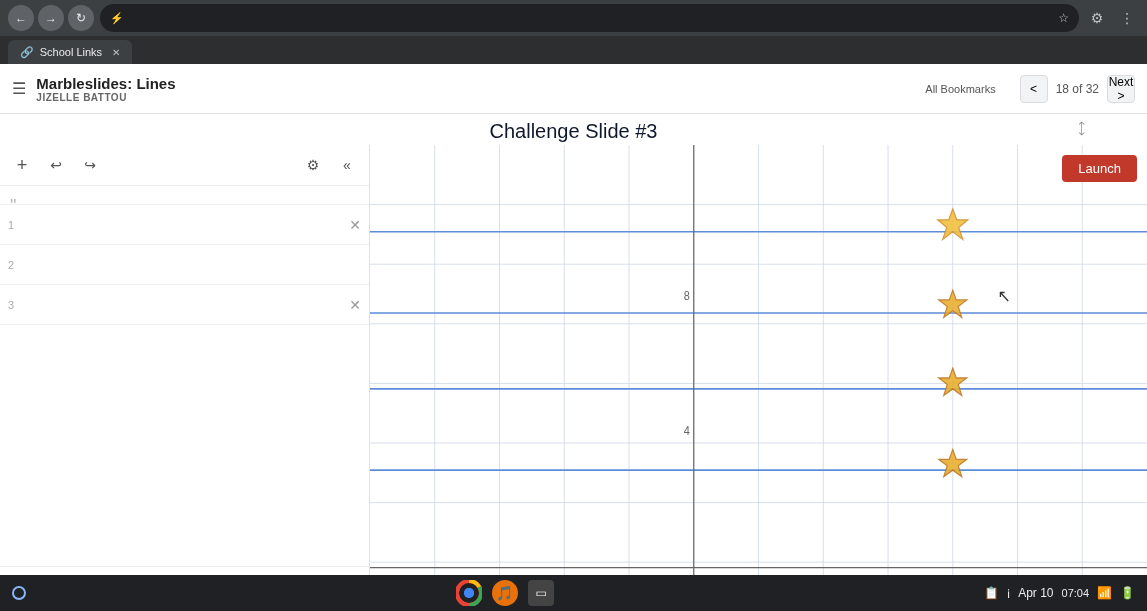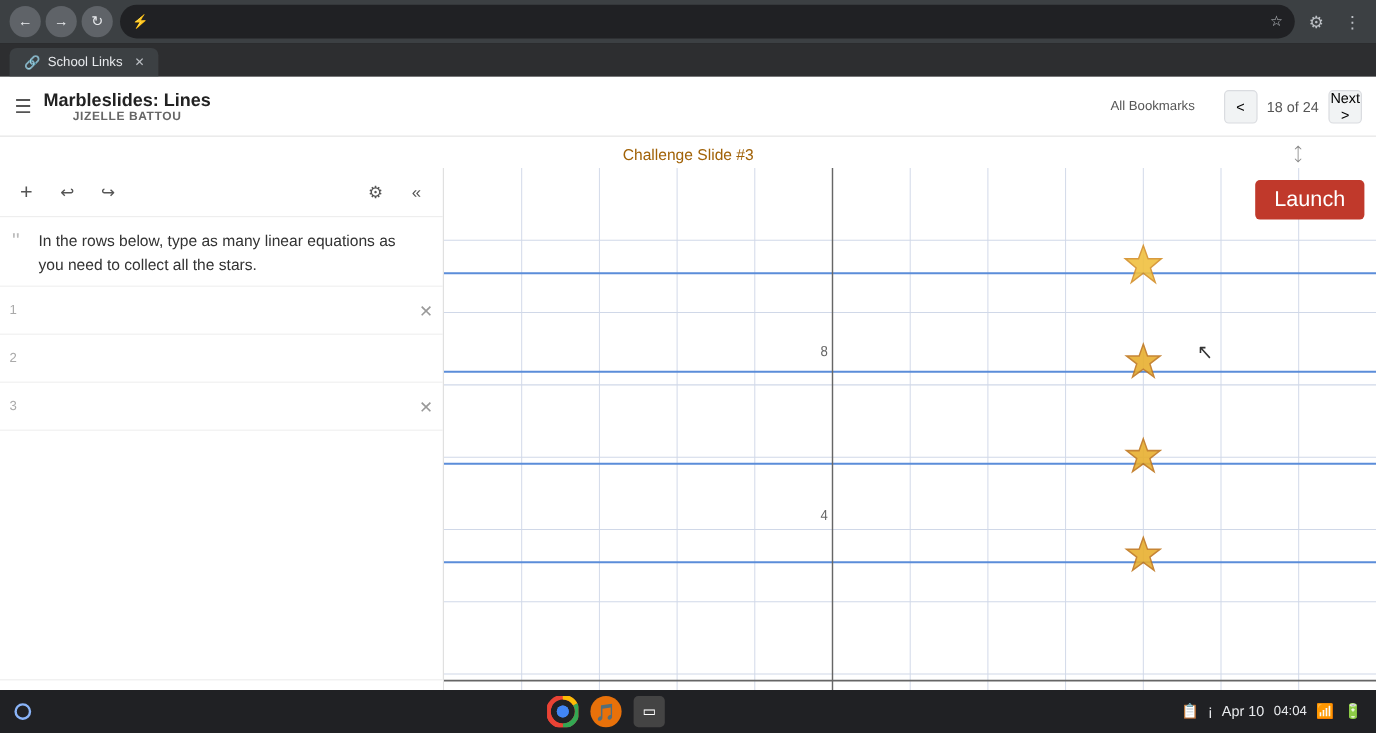--- a/index.html
+++ b/index.html
@@ -117,21 +117,20 @@
       font-size: 16px;
       color: #555;
       cursor: pointer;
       margin-right: 10px;
       background: none;
       border: none;
     }
     .app-title {
       display: flex;
       flex-direction: column;
-      text-align: center;
     }
     .app-title-main {
       font-size: 15px;
       font-weight: 600;
       color: #222;
     }
     .app-title-sub {
       font-size: 10px;
       color: #666;
       letter-spacing: 0.5px;
@@ -171,22 +170,22 @@
     }
 
     
     .slide-title-area {
       text-align: center;
       padding: 6px 0 2px;
       background: #fff;
       position: relative;
     }
     .slide-title {
-      font-size: 13px;
-      color: #a16207;
+      font-size: 20px;
+      color: #0f172a;
       font-weight: 500;
     }
     .expand-btn {
       position: absolute;
       right: 60px;
       top: 6px;
       font-size: 14px;
       color: #888;
       cursor: pointer;
       background: none;
@@ -350,21 +349,21 @@
     
     .launch-btn {
       position: absolute;
       top: 10px;
       right: 10px;
       background: #c0392b;
       color: white;
       border: none;
       border-radius: 4px;
       padding: 6px 16px;
-      font-size: 18px;
+      font-size: 13px;
       font-weight: 500;
       cursor: pointer;
     }
 
     
     .taskbar {
       position: absolute;
       bottom: 0;
       left: 0;
       right: 0;
@@ -438,21 +437,21 @@
 
   <div class="top-bar">
     <button class="hamburger-btn">☰</button>
     <div class="app-title">
       <span class="app-title-main">Marbleslides: Lines</span>
       <span class="app-title-sub">JIZELLE BATTOU</span>
     </div>
     <div class="slide-nav">
       <button class="bookmarks-btn">All Bookmarks</button>
       <button class="nav-arrow-btn">&lt;</button>
-      <span class="slide-counter">18 of 24</span>
+      <span class="slide-counter">18 of 32</span>
       <button class="nav-arrow-btn">Next &gt;</button>
     </div>
   </div>
 
   <div class="slide-title-area">
     <span class="slide-title">Challenge Slide #3</span>
     <button class="expand-btn">⤢</button>
   </div>
 
   <div class="content-area">
@@ -462,21 +461,20 @@
         <button class="tool-btn" style="font-size:18px; font-weight:300;">+</button>
         <button class="tool-btn">↩</button>
         <button class="tool-btn">↪</button>
         <div style="flex:1;"></div>
         <button class="tool-btn">⚙</button>
         <button class="tool-btn panel-collapse-btn">«</button>
       </div>
 
       <div class="instruction-block">
         <span class="quote-icon">"</span>
-        <p class="instruction-text">In the rows below, type as many linear equations as you need to collect all the stars.</p>
       </div>
 
       <div class="equation-rows">
         <div class="equation-row">
           <span class="row-number">1</span>
           <input class="row-input" type="text" value="" style="">
           <button class="row-close-btn">✕</button>
         </div>
         <div class="equation-row">
           <span class="row-number">2</span>
@@ -602,17 +600,17 @@
     </div>
 
     <div style="width:26px; height:26px; background:#444; border-radius:4px; display:flex; align-items:center; justify-content:center; cursor:pointer;">
       <span style="color:white; font-size:12px;">▭</span>
     </div>
   </div>
   <div class="taskbar-right">
     <span style="font-size:12px; color:#e8eaed; cursor:pointer;">📋</span>
     <span style="font-size:12px; color:#e8eaed; cursor:pointer;">ℹ</span>
     <span class="taskbar-date">Apr 10</span>
-    <span class="taskbar-time">04:04</span>
+    <span class="taskbar-time">07:04</span>
     <span style="font-size:12px; color:#e8eaed; cursor:pointer;">📶</span>
     <span style="font-size:12px; color:#e8eaed; cursor:pointer;">🔋</span>
   </div>
 </div>
 
 </body></html>

